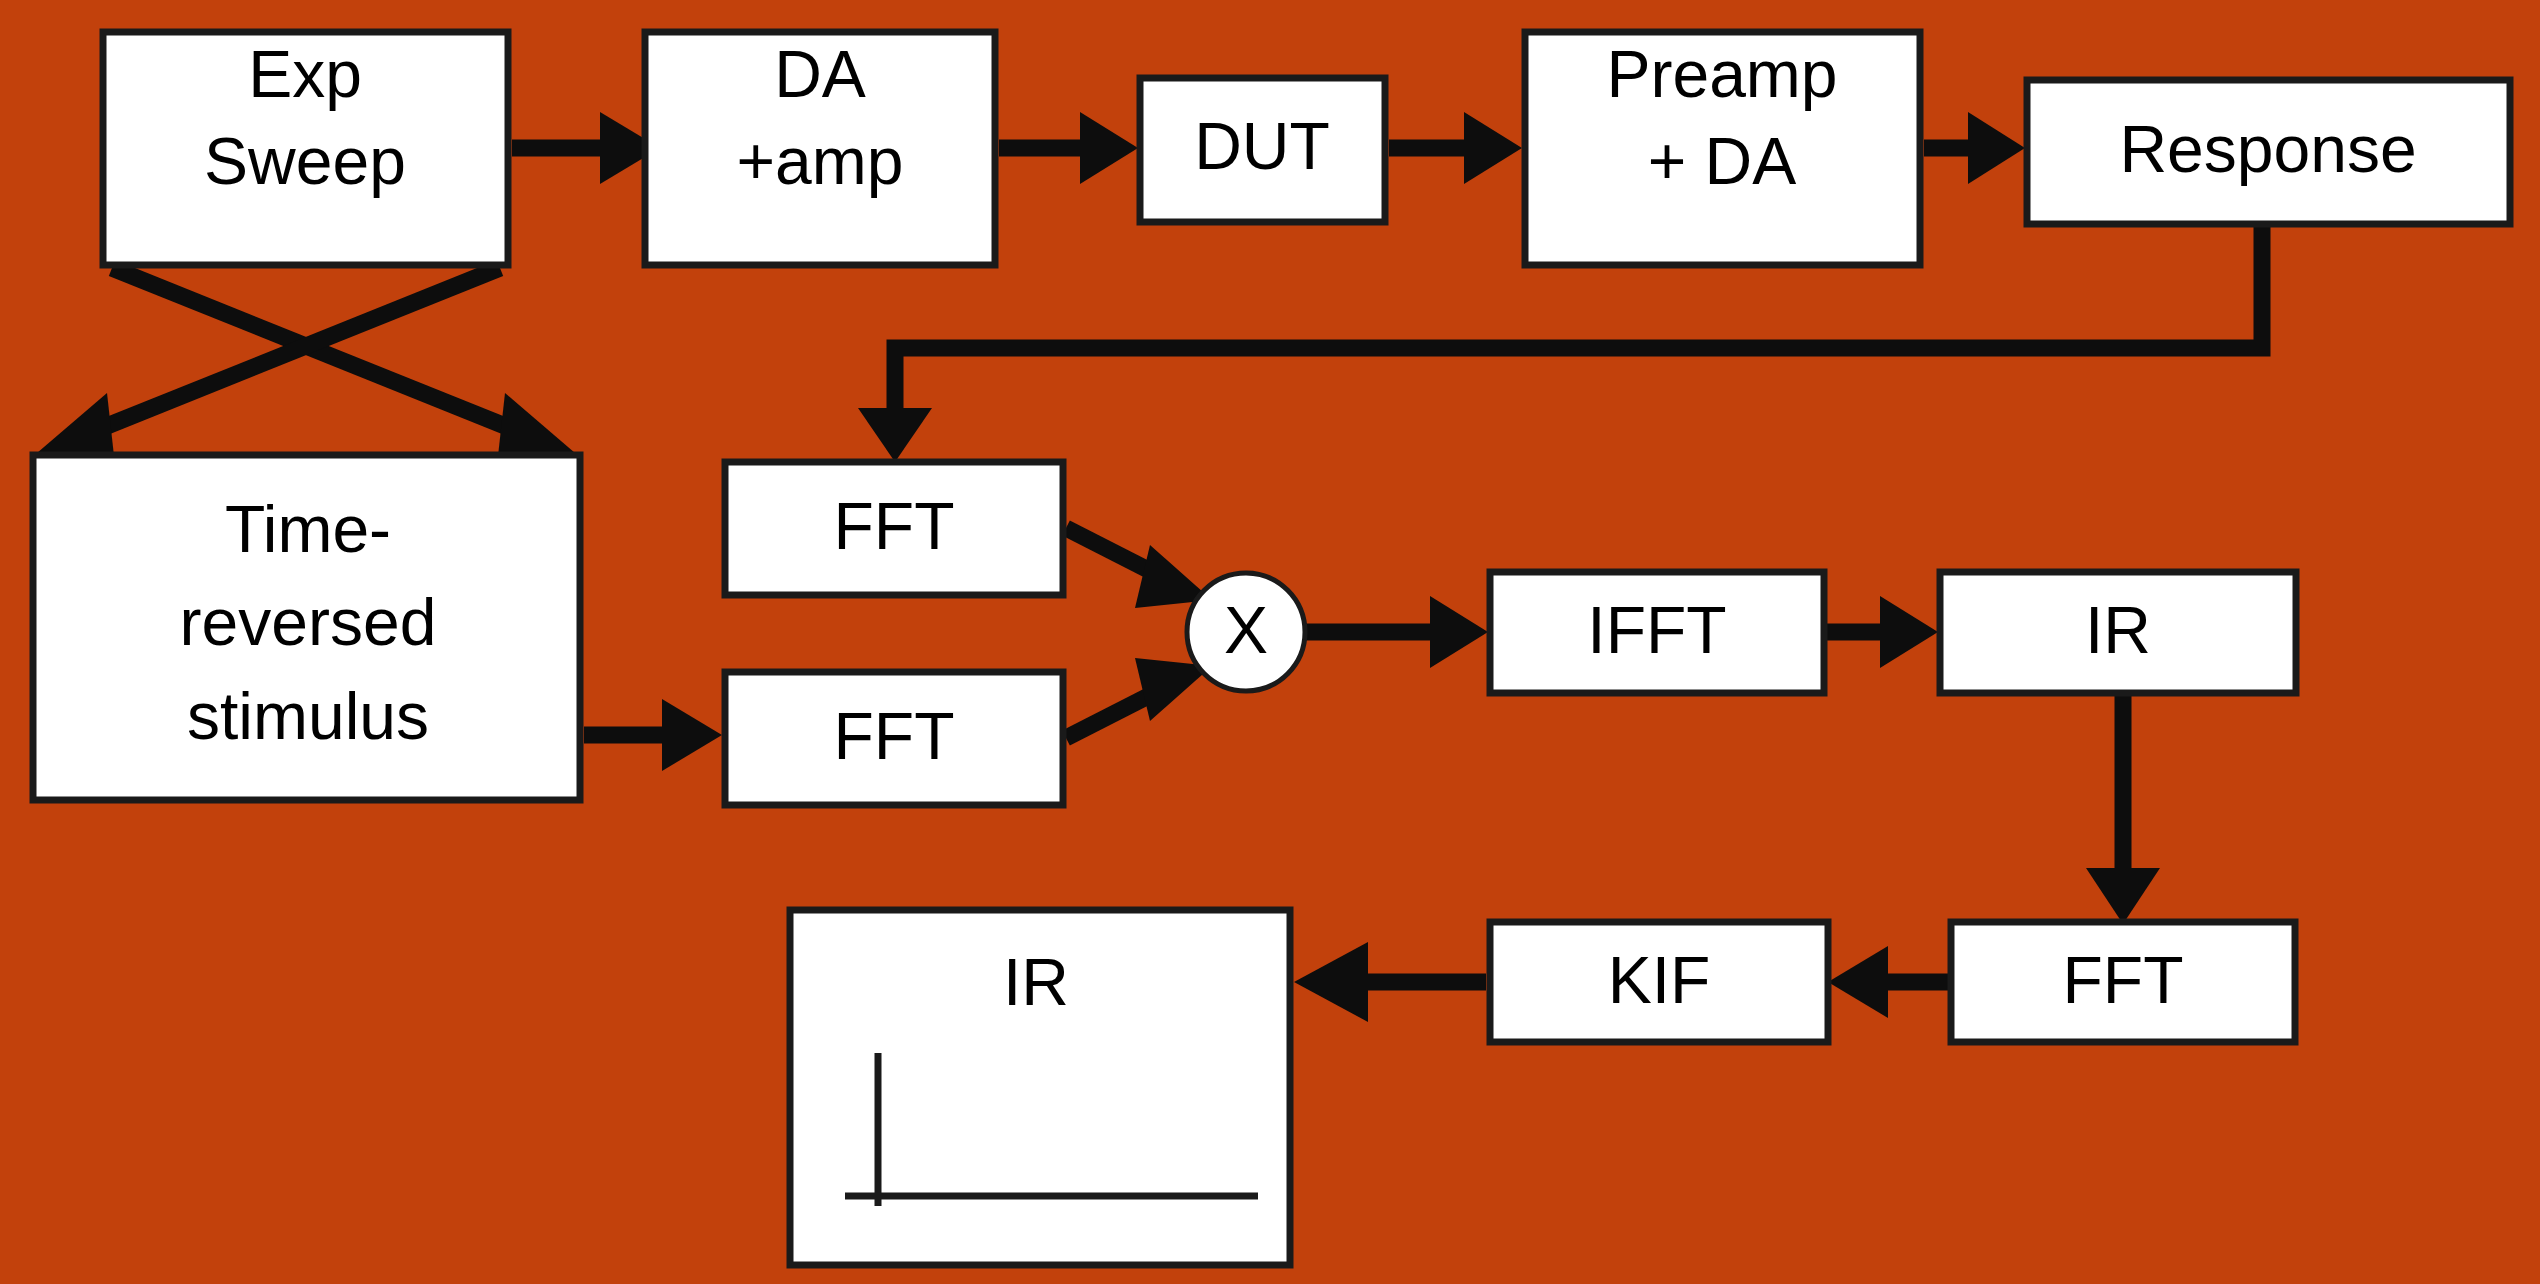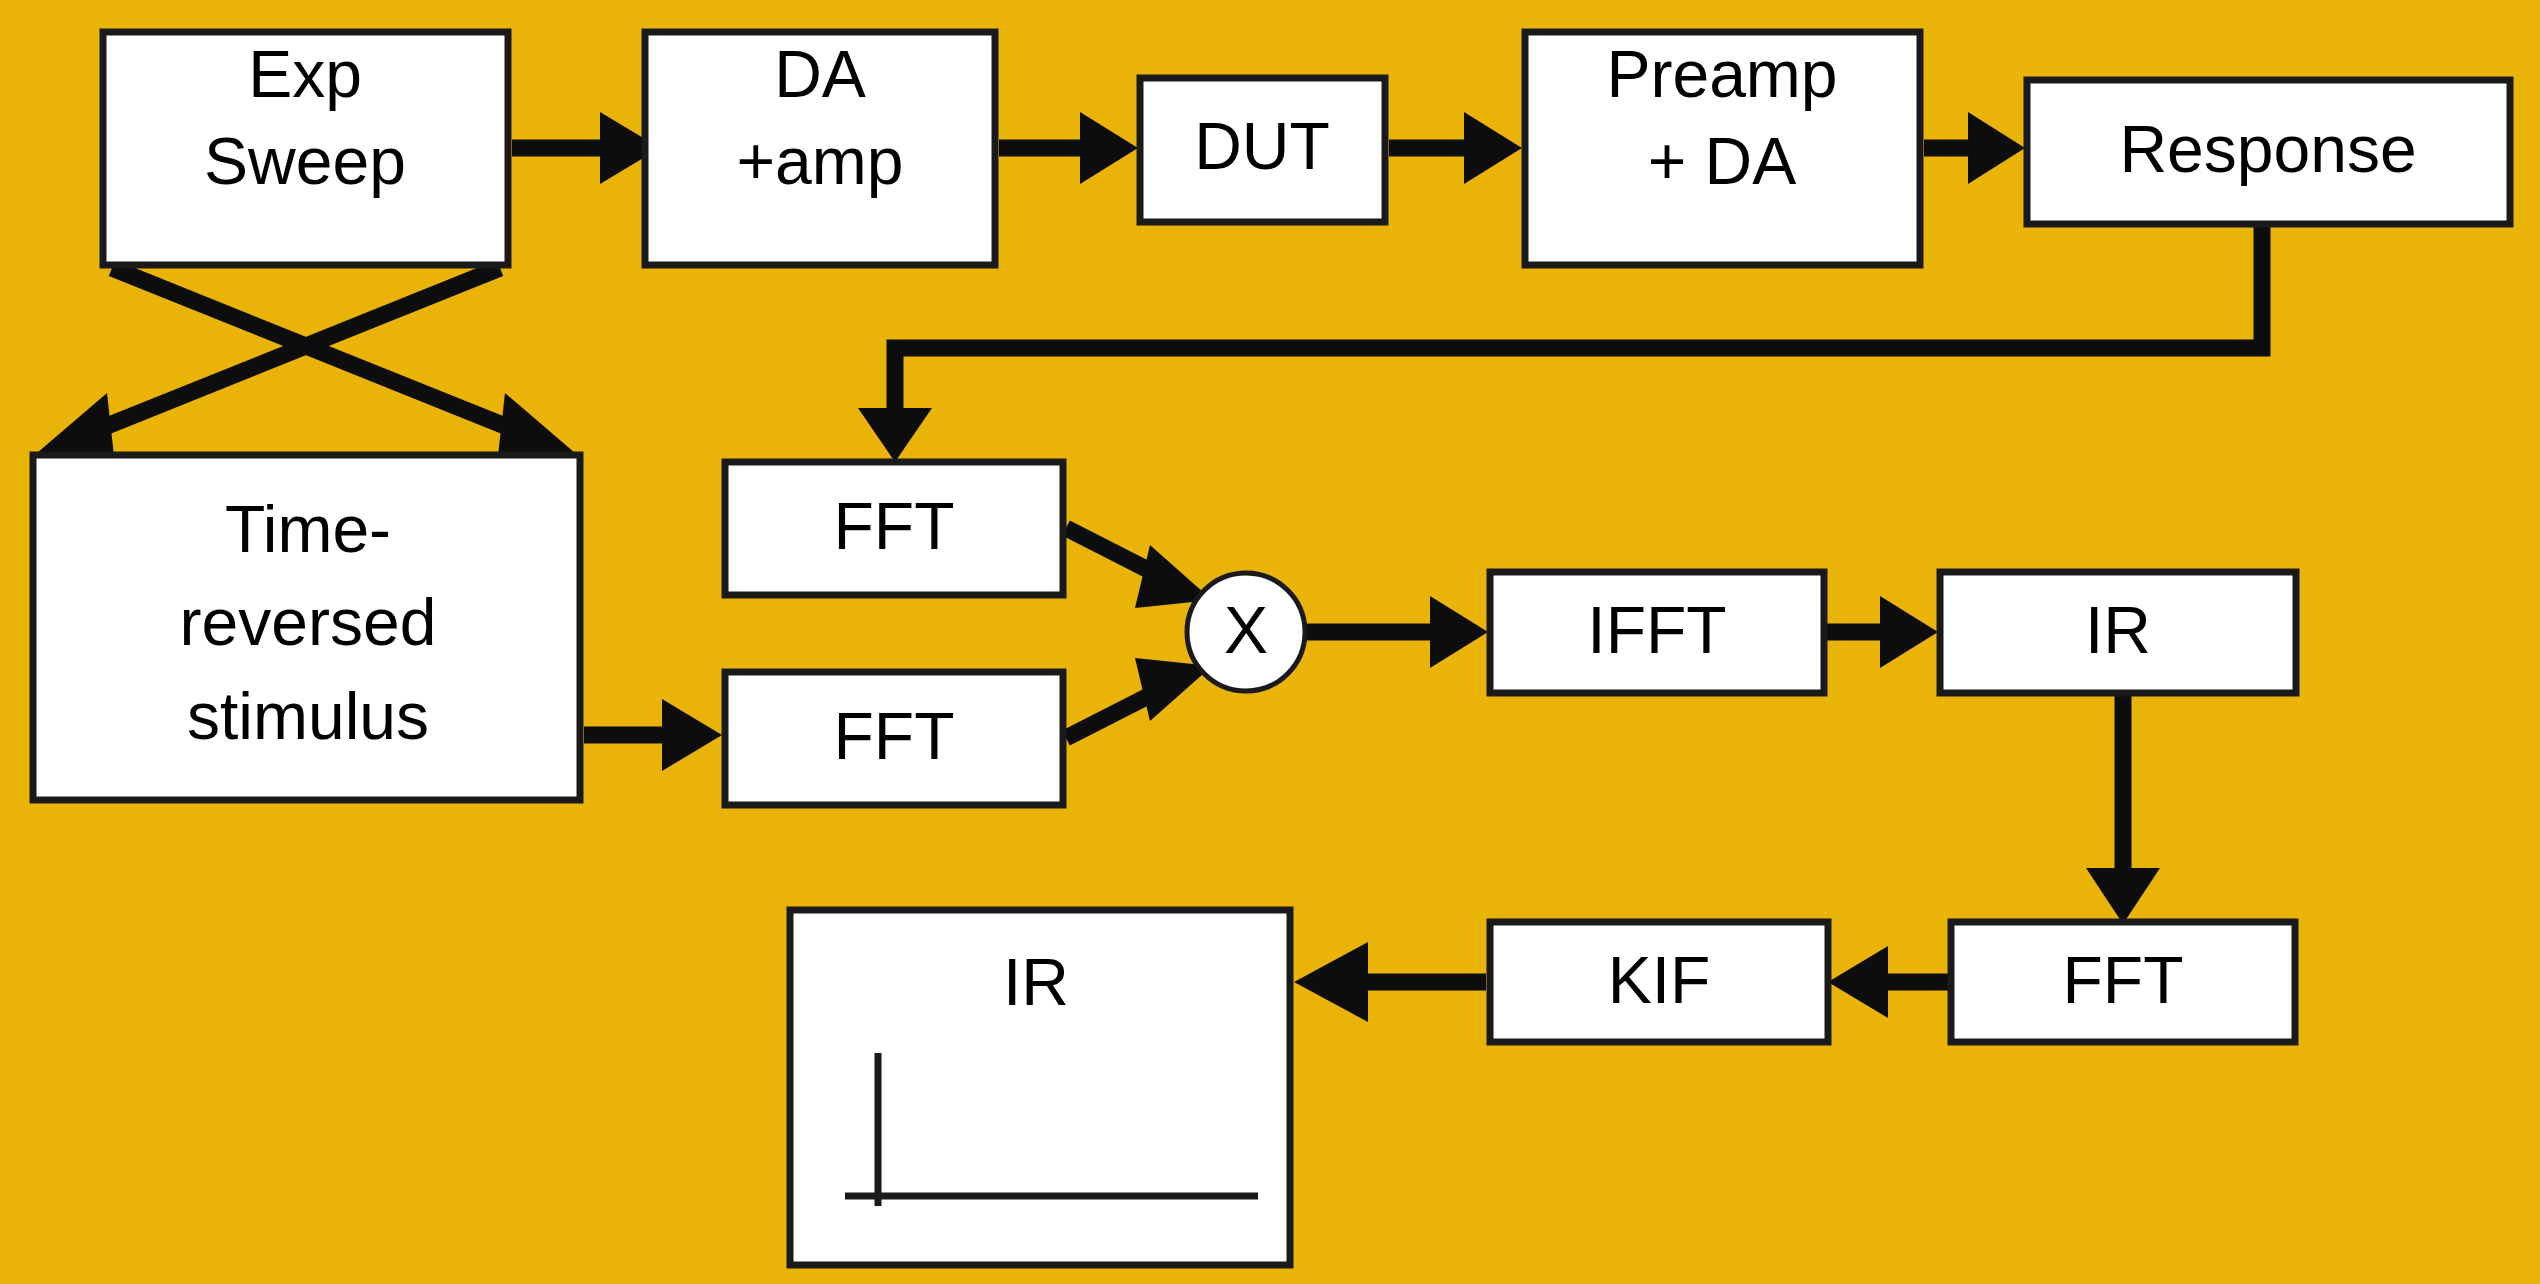--- a/index.html
+++ b/index.html
@@ -8,21 +8,21 @@
     padding: 0;
     background: #ffffff;
   }
   body {
     font-family: "Liberation Sans", sans-serif;
   }
   #diagram-root {
     position: relative;
     width: 2540px;
     height: 1284px;
-    background: #eab308;
+    background: #c2410c;
     overflow: hidden;
   }
   svg#diagram-svg {
     display: block;
     width: 2540px;
     height: 1284px;
   }
   .node-box {
     fill: #ffffff;
     stroke: #1a1a1a;

